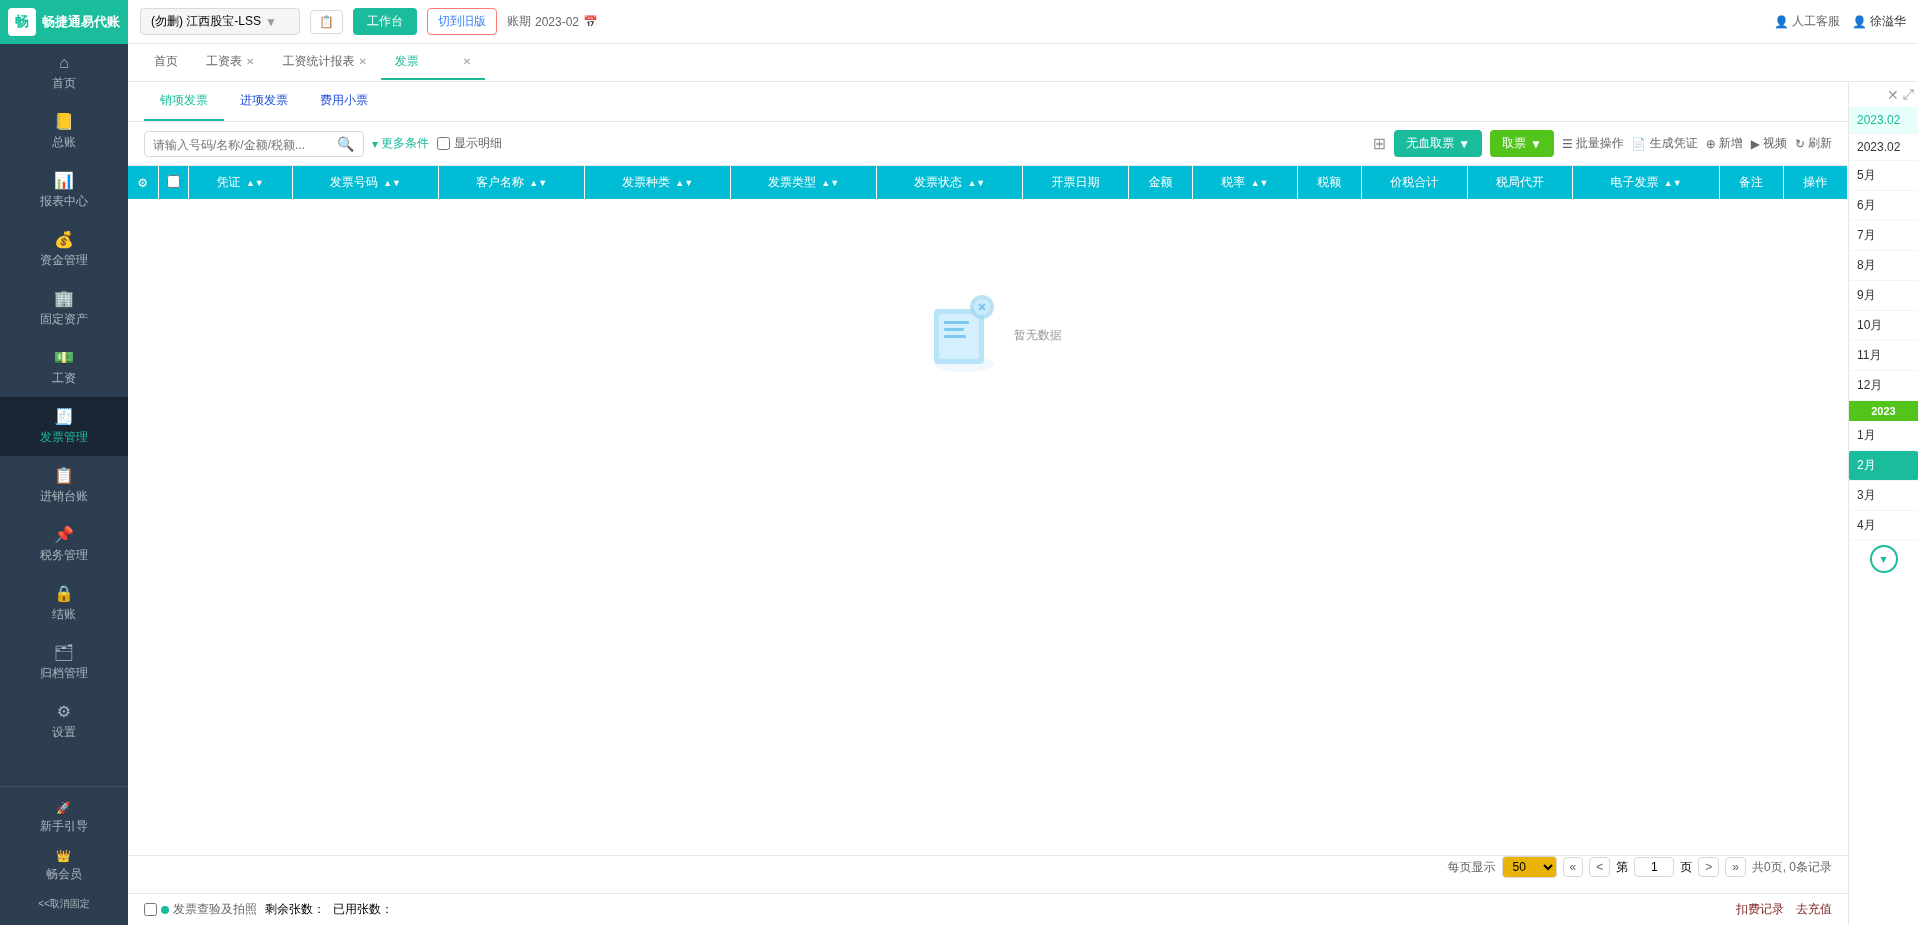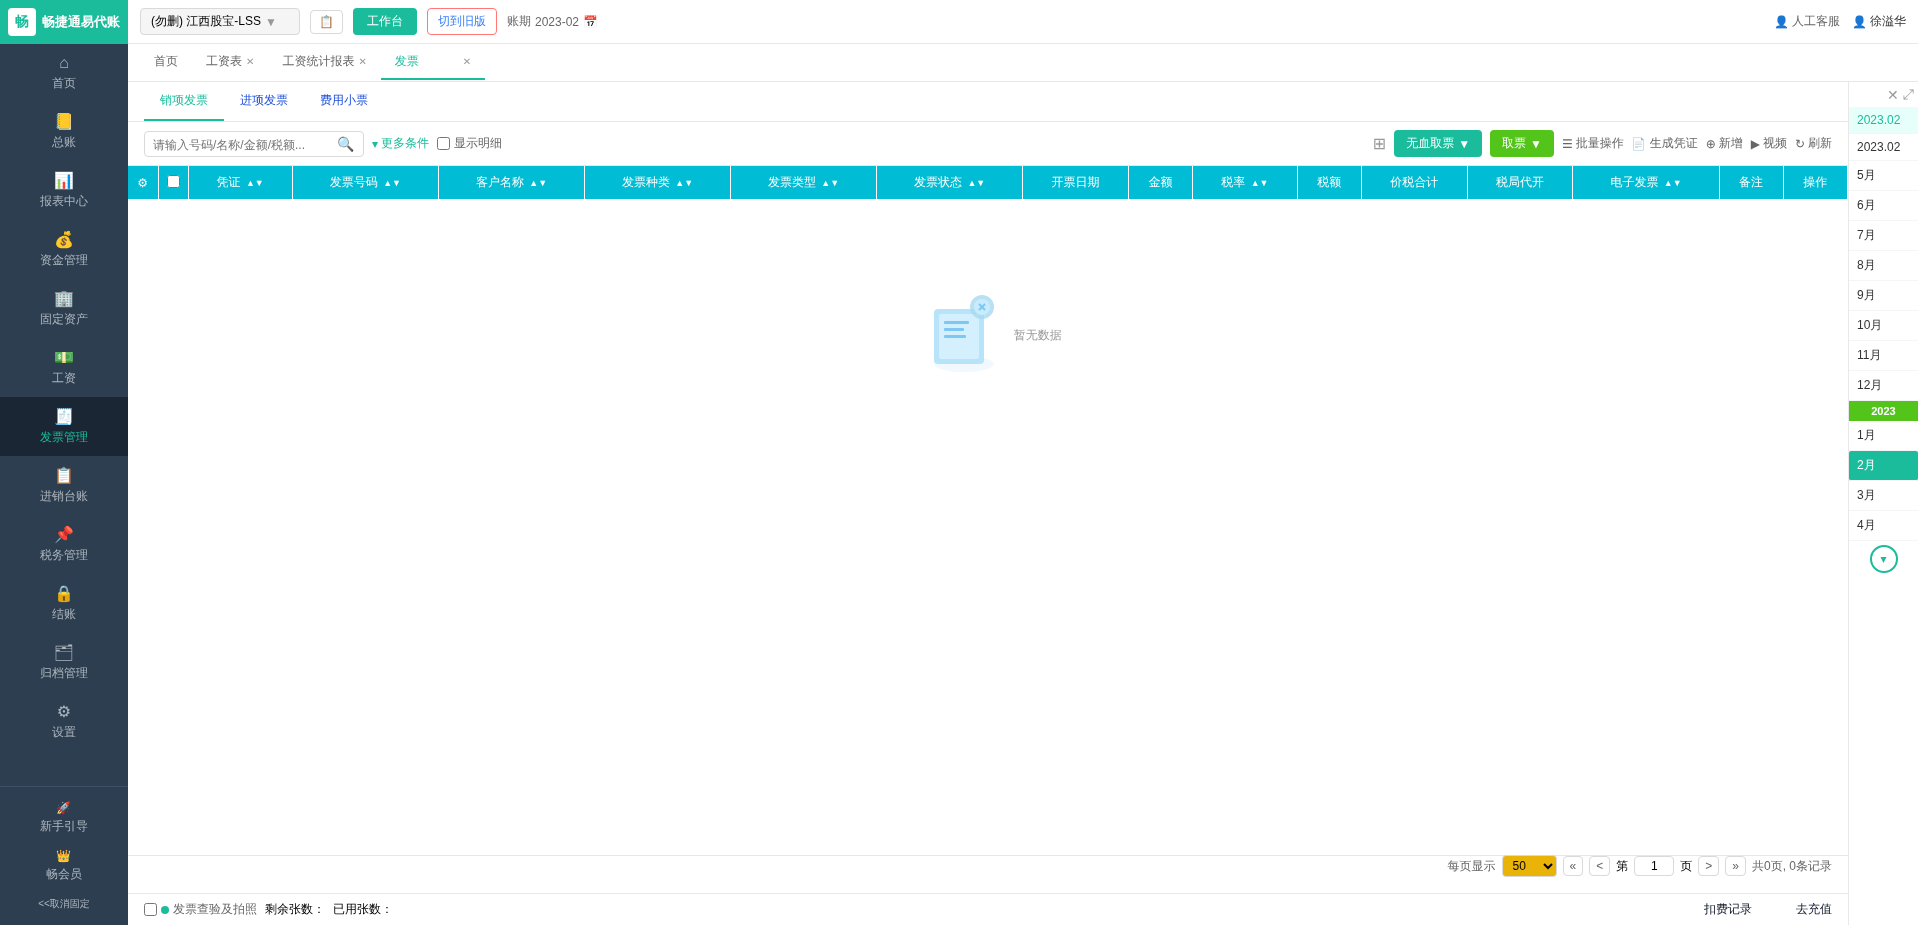--- a/index.html
+++ b/index.html
@@ -253,22 +253,22 @@
       position: relative;
     }
     .empty-icon-svg { width: 100%; height: 100%; }
 
     
     .footer {
       height: 38px;
       background: #fff;
       border-top: 1px solid #e8e8e8;
       display: flex;
-      align-items: flex-end;
-      padding: 16px 16px;
+      align-items: flex-start;
+      padding: 0 16px;
       gap: 8px;
       flex-shrink: 0;
     }
     .pagination {
       margin-left: auto;
       display: flex;
       align-items: center;
       gap: 6px;
     }
     .page-size-label { color: #666; font-size: 12px; }
@@ -294,21 +294,21 @@
       border-top: 1px solid #e8e8e8;
       display: flex;
       align-items: center;
       padding: 0 16px;
       gap: 8px;
       flex-shrink: 0;
     }
     .footer-check { display: flex; align-items: center; gap: 4px; color: #666; font-size: 12px; }
     .footer-check-dot { width: 8px; height: 8px; border-radius: 50%; background: #1abc9c; }
     .footer-links { margin-left: auto; display: flex; gap: 12px; }
-    .footer-link { color: #0f172a; font-size: 12px; cursor: pointer; text-decoration: none; margin-left: 32px; }
+    .footer-link { color: #7f1d1d; font-size: 12px; cursor: pointer; text-decoration: none; }
 
     
     .date-panel {
       width: 70px;
       background: #fff;
       border-left: 1px solid #e8e8e8;
       display: flex;
       flex-direction: column;
       height: 100%;
       flex-shrink: 0;

